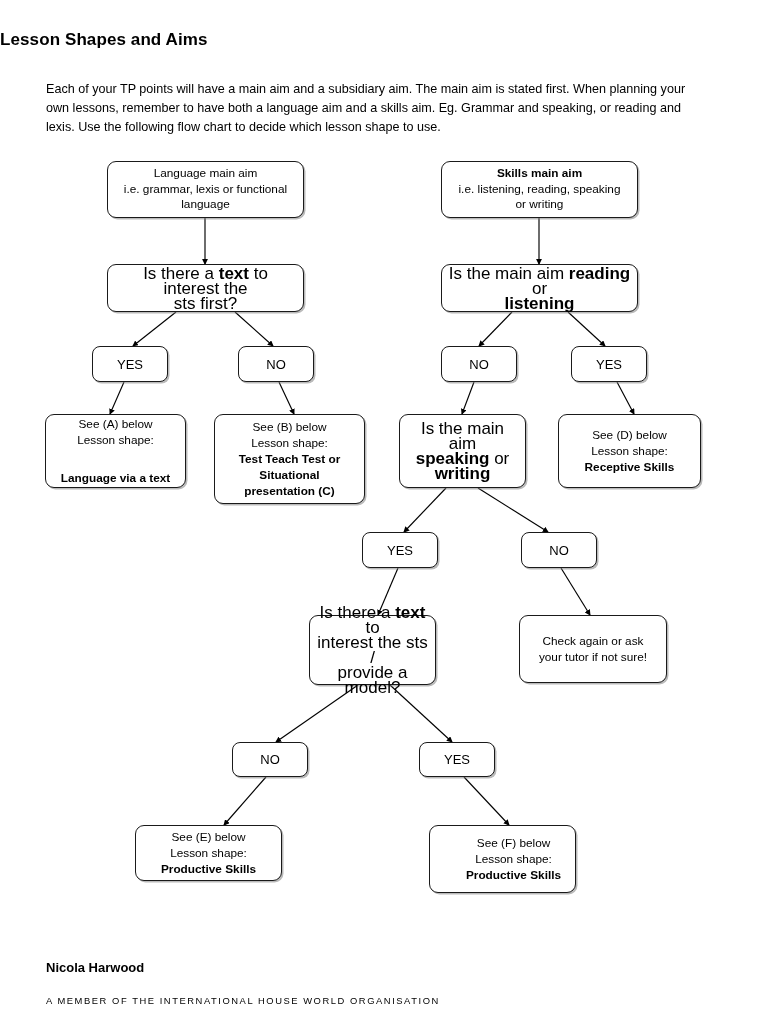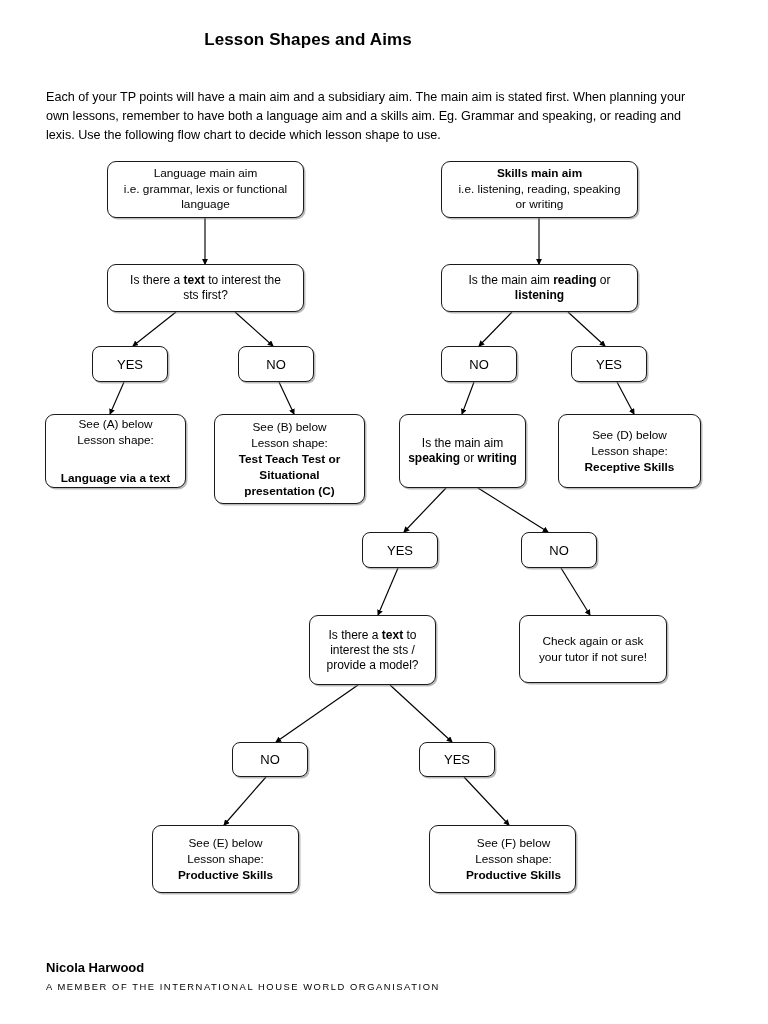--- a/index.html
+++ b/index.html
@@ -21,34 +21,33 @@
     width: 768px;
     height: 1024px;
   }
 
   
   #doc-title {
     position: absolute;
     left: 0;
     top: 30px;
     width: 616px;
-    text-align: center;
+    text-align: left;
     font-size: 17px;
     font-weight: bold;
     letter-spacing: 0.1px;
   }
   #intro {
     position: absolute;
     left: 46px;
     top: 80px;
     width: 660px;
     font-size: 12.6px;
     line-height: 19px;
     text-align: left;
-    margin-top: 8px;
   }
 
   
   #chart-layer {
     position: absolute;
     left: 0;
     top: 0;
     width: 768px;
     height: 1024px;
   }
@@ -65,21 +64,21 @@
     position: absolute;
     box-sizing: border-box;
     background: #ffffff;
     border: 1.1px solid #1a1a1a;
     border-radius: 9px;
     box-shadow: 1.5px 1.5px 0 0 rgba(130,130,130,0.55);
     display: flex;
     align-items: center;
     justify-content: center;
     text-align: center;
-    font-size: 12px;
+    font-size: 17px;
     line-height: 15px;
     padding: 3px 6px;
   }
   .node .inner { width: 100%; }
   .node b { font-weight: bold; }
 
   .node.decision-sm {
     font-size: 13px;
     border-radius: 8px;
   }
@@ -101,21 +100,21 @@
   }
   #footer-name {
     font-size: 13px;
     font-weight: bold;
     line-height: 16px;
   }
   #footer-org {
     font-size: 9.4px;
     letter-spacing: 1.55px;
     line-height: 14px;
-    margin-top: 4px;
+    margin-top: 18px;
   }
 </style>
 </head>
 <body>
 
 <div id="page">
 
   <div id="doc-title">Lesson Shapes and Aims</div>
 
   <div id="intro">Each of your TP points will have a main aim and a subsidiary aim. The main aim is stated first. When planning your own lessons, remember to have both a language aim and a skills aim. Eg. Grammar and speaking, or reading and lexis. Use the following flow chart to decide which lesson shape to use.</div>
@@ -261,21 +260,21 @@
     </div>
 
     <div class="node decision-sm" style="left:232px; top:742px; width:76px; height:35px;">
       <div class="inner">NO</div>
     </div>
 
     <div class="node decision-sm" style="left:419px; top:742px; width:76px; height:35px;">
       <div class="inner">YES</div>
     </div>
 
-    <div class="node outcome" style="left:152px; top:825px; width:147px; height:68px;">
+    <div class="node outcome" style="left:135px; top:825px; width:147px; height:56px;">
       <div class="inner">
         <div>See (E) below</div>
         <div>Lesson shape:</div>
         <div style="font-weight:bold;">Productive Skills</div>
       </div>
     </div>
 
     <div class="node outcome" style="left:429px; top:825px; width:147px; height:68px;padding-left:28px;">
       <div class="inner">
         <div>See (F) below</div>

